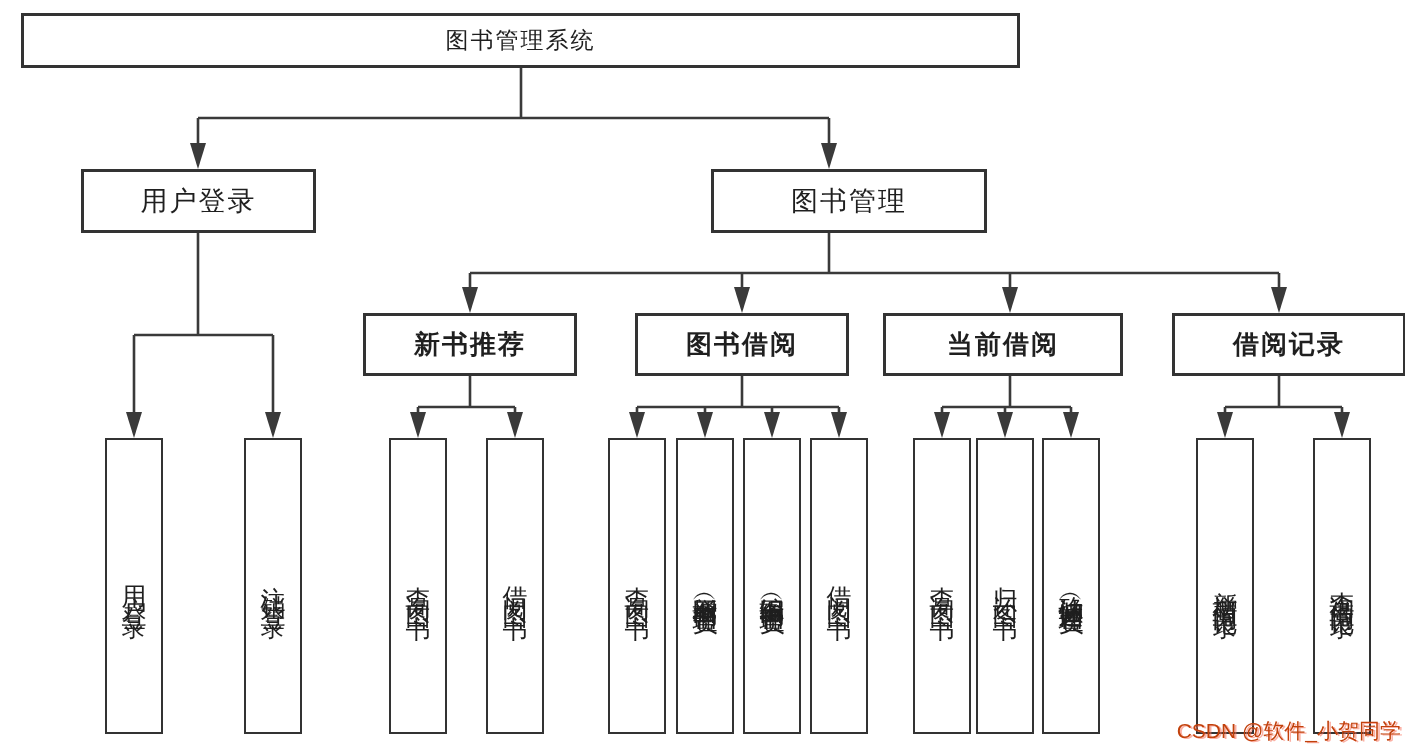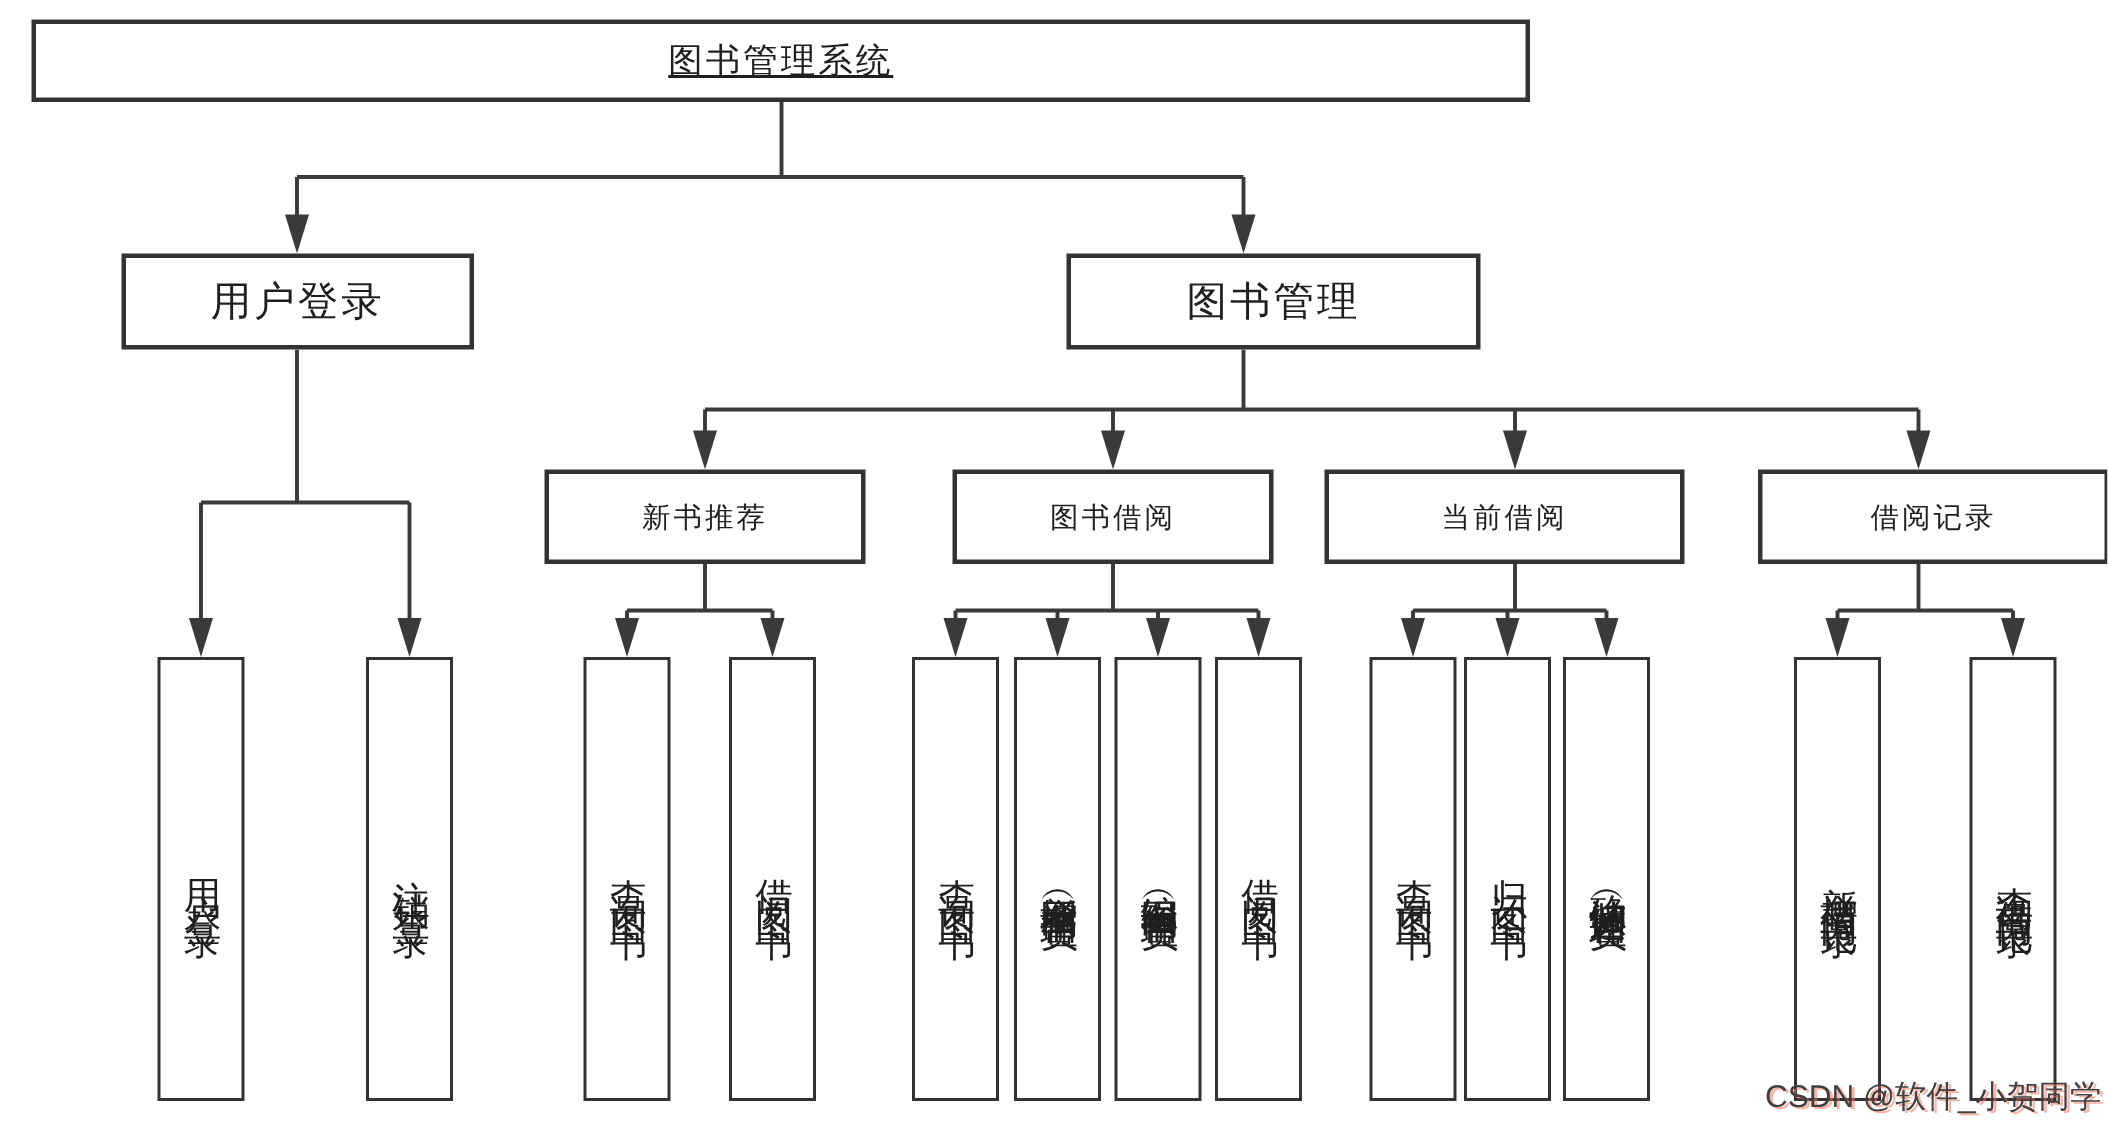--- a/index.html
+++ b/index.html
@@ -20,40 +20,40 @@
     position: absolute;
     box-sizing: border-box;
     background: #ffffff;
     border: 3px solid #333333;
     color: #1f1f1f;
     display: flex;
     align-items: center;
     justify-content: center;
   }
   .hbox { letter-spacing: 2px; }
-  .hbox.root  { font-size: 23px; text-decoration: underline; }
+  .hbox.root  { font-size: 23px; }
   .hbox.lvl2  { font-size: 27px; }
-  .hbox.lvl3  { font-size: 19px; }
+  .hbox.lvl3  { font-size: 26px; font-weight: bold; }
   .vbox {
     border-width: 2.5px;
     writing-mode: vertical-rl;
     text-orientation: mixed;
     font-size: 25px;
     letter-spacing: 10px;
     line-height: 1;
     text-align: center;
   }
   .vbox.mid  { letter-spacing: 5px; }
   .vbox.long { letter-spacing: 2px; }
   .watermark {
     position: absolute;
     right: 4px;
     bottom: 2px;
     font-size: 21px;
-    color: #404040;
+    color: #c2410c;
     text-shadow: 2px 1px 0 rgba(250, 111, 90, 0.55);
     white-space: nowrap;
     z-index: 5;
     margin-left: 28px;
   }
 </style>
 </head>
 <body>
 
 <div class="canvas">

